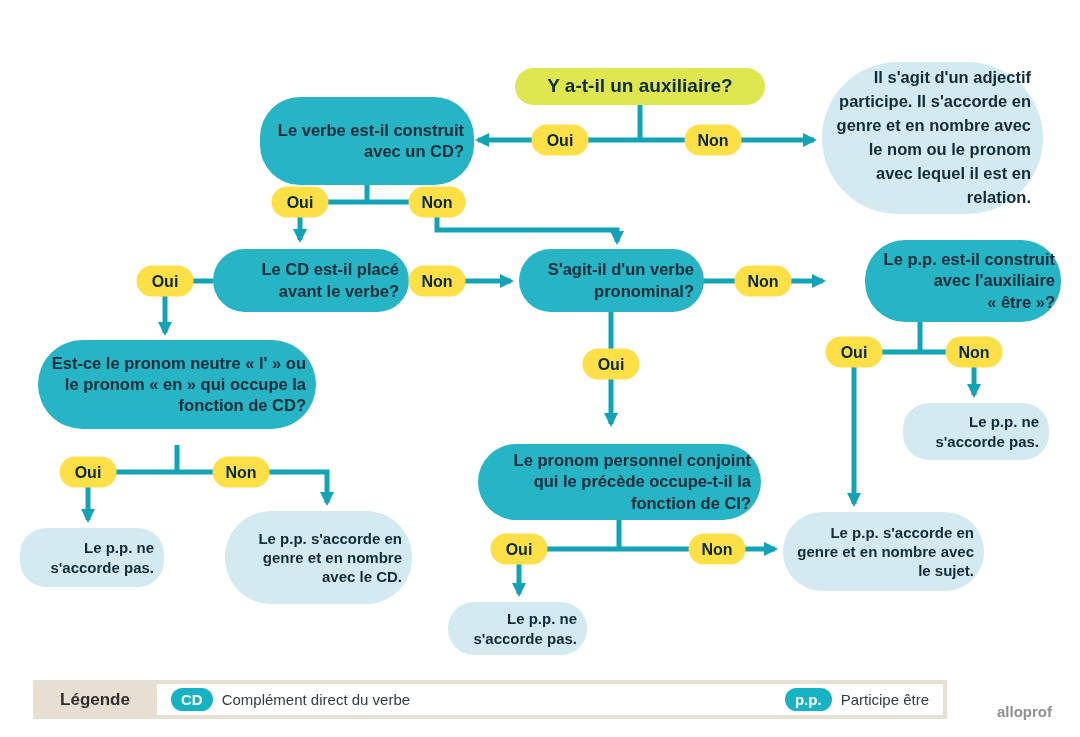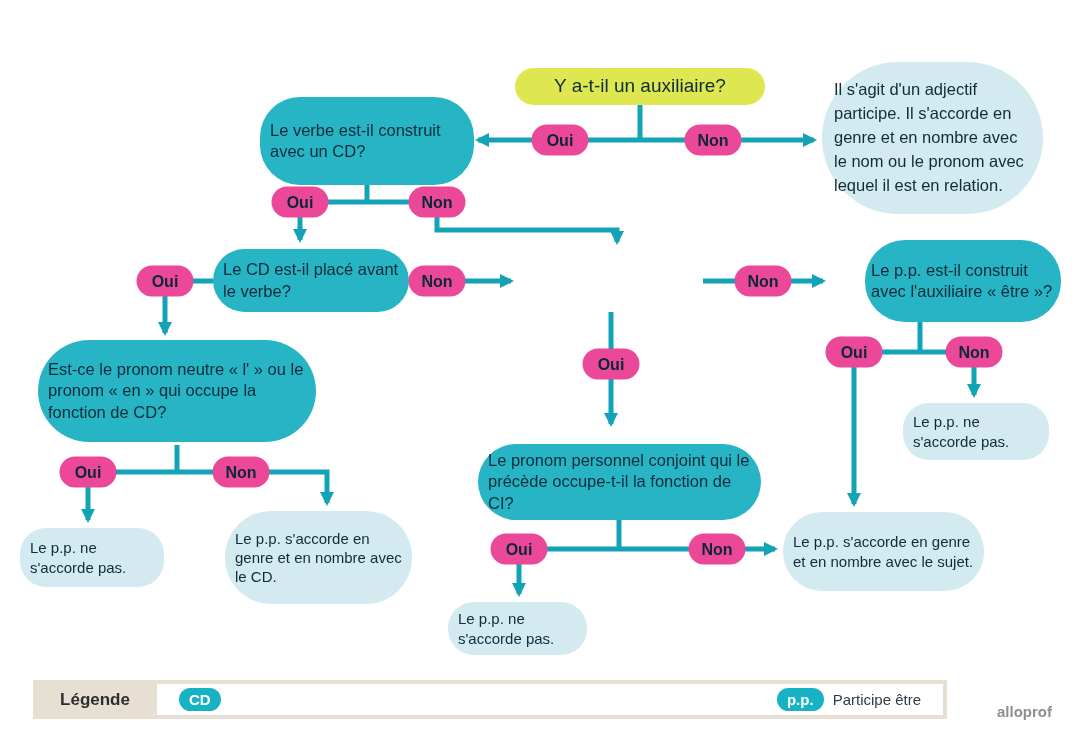--- a/index.html
+++ b/index.html
@@ -3,39 +3,39 @@
 <meta charset="utf-8">
 <style>
   html,body{margin:0;padding:0;background:#fff;}
   #stage{
     position:relative;width:1080px;height:737px;background:#ffffff;overflow:hidden;
     font-family:"Liberation Sans", sans-serif;
   }
   #wires{position:absolute;left:0;top:0;width:1080px;height:737px;}
   .node{
     position:absolute;display:flex;align-items:center;justify-content:center;
-    text-align:left;font-weight:normal;color:#0e2c3a;line-height:1.28;
+    text-align:right;font-weight:bold;color:#0e2c3a;line-height:1.28;
     box-sizing:border-box;padding:4px 10px;
   }
   .q{background:#27b4c4;font-size:16.5px;}
   .r{background:#d3eaf0;font-size:15px;}
   .root{background:#dee74f;font-size:19px;border-radius:19px;}
   .pill{
-    position:absolute;width:57px;height:31px;border-radius:16px;background:#ec4899;
+    position:absolute;width:57px;height:31px;border-radius:16px;background:#fde047;
     color:#0b2836;display:flex;align-items:center;justify-content:center;
     font-weight:bold;font-size:16px;transform:translate(-50%,-50%);
   }
   
   #n-root        {left:515px;top:68px; width:250px;height:37px;}
   #n-verbe-cd    {left:260px;top:97px; width:214px;height:88px;border-radius:40px;}
   #n-adjectif    {left:822px;top:62px; width:221px;height:152px;border-radius:76px;line-height:1.45;font-size:16.5px;padding:6px 12px;}
   #n-cd-place    {left:213px;top:249px;width:196px;height:63px;border-radius:32px;}
   #n-pronominal  {left:519px;top:249px;width:185px;height:63px;border-radius:32px;}
   #n-pp-etre     {left:865px;top:240px;width:196px;height:82px;border-radius:40px;padding:4px 6px;}
-  #n-pron-neutre {left:38px; top:340px;width:278px;height:102px;border-radius:52px;}
+  #n-pron-neutre {left:38px; top:340px;width:278px;height:89px;border-radius:52px;}
   #n-ci          {left:478px;top:432px;width:283px;height:76px;border-radius:38px;margin-top:12px;}
   #n-ne-left     {left:20px; top:528px;width:144px;height:59px;border-radius:26px;}
   #n-accord-cd   {left:225px;top:511px;width:187px;height:93px;border-radius:46px;}
   #n-ne-mid      {left:448px;top:602px;width:139px;height:53px;border-radius:26px;}
   #n-ne-right    {left:903px;top:403px;width:146px;height:57px;border-radius:26px;}
   #n-accord-sujet{left:783px;top:512px;width:201px;height:79px;border-radius:39px;}
   
   #p-root-oui  {left:560px;top:140px;}  #p-root-non  {left:713px;top:140px;}
   #p-verbe-oui {left:300px;top:202px;}  #p-verbe-non {left:437px;top:202px;}
   #p-place-oui {left:165px;top:281px;}  #p-place-non {left:437px;top:281px;}
@@ -47,21 +47,21 @@
   .legend-bar{
     position:absolute;left:33px;top:680px;width:914px;height:39px;
     background:#e6dfd2;display:flex;align-items:stretch;
   }
   .legend-title{
     width:124px;display:flex;align-items:center;justify-content:center;
     font-weight:bold;font-size:17px;color:#2e2e2e;
   }
   .legend-inner{
     flex:1;background:#ffffff;margin:4px 4px 4px 0;display:flex;align-items:center;
-    justify-content:space-between;padding:0 22px;
+    justify-content:space-between;padding:0 14px;
   }
   .legend-item{display:flex;align-items:center;gap:9px;}
   .legend-abbr{
     background:#17b2c3;color:#ffffff;font-weight:bold;font-size:15px;
     border-radius:15px;padding:4px 10px;line-height:1;
   }
   .legend-label{font-size:15px;color:#303d46;}
   .watermark{
     position:absolute;right:28px;bottom:17px;font-size:15px;font-weight:bold;color:#8f8f8f;
   }
@@ -105,20 +105,21 @@
   </svg>
 
   <div class="node root" id="n-root">Y a-t-il un auxiliaire?</div>
 
   <div class="node q" id="n-verbe-cd">Le verbe est-il construit avec un CD?</div>
 
   <div class="node q" id="n-cd-place">Le CD est-il placé avant le verbe?</div>
 
   <div class="node r" id="n-adjectif">Il s'agit d'un adjectif participe. Il s'accorde en genre et en nombre avec le nom ou le pronom avec lequel il est en relation.</div>
 
+  <div class="node q" id="n-pronominal">S'agit-il d'un verbe pronominal?</div>
 
   <div class="node q" id="n-pp-etre">Le p.p. est-il construit avec l'auxiliaire «&nbsp;être&nbsp;»?</div>
 
   <div class="node q" id="n-pron-neutre">Est-ce le pronom neutre «&nbsp;l'&nbsp;» ou le pronom «&nbsp;en&nbsp;» qui occupe la fonction de CD?</div>
 
   <div class="node q" id="n-ci">Le pronom personnel conjoint qui le précède occupe-t-il la fonction de CI?</div>
 
   <div class="node r" id="n-ne-left">Le p.p. ne s'accorde pas.</div>
 
   <div class="node r" id="n-accord-cd">Le p.p. s'accorde en genre et en nombre avec le CD.</div>
@@ -142,20 +143,21 @@
   <div class="pill" id="p-neutre-oui">Oui</div>
   <div class="pill" id="p-neutre-non">Non</div>
   <div class="pill" id="p-ci-oui">Oui</div>
   <div class="pill" id="p-ci-non">Non</div>
 
   <div class="legend-bar">
     <div class="legend-title">Légende</div>
     <div class="legend-inner">
       <div class="legend-item">
         <span class="legend-abbr">CD</span>
+        <span class="legend-label">Complément direct du verbe</span>
       </div>
       <div class="legend-item">
         <span class="legend-abbr">p.p.</span>
         <span class="legend-label">Participe être</span>
       </div>
     </div>
   </div>
 
   <div class="watermark">alloprof</div>
 

